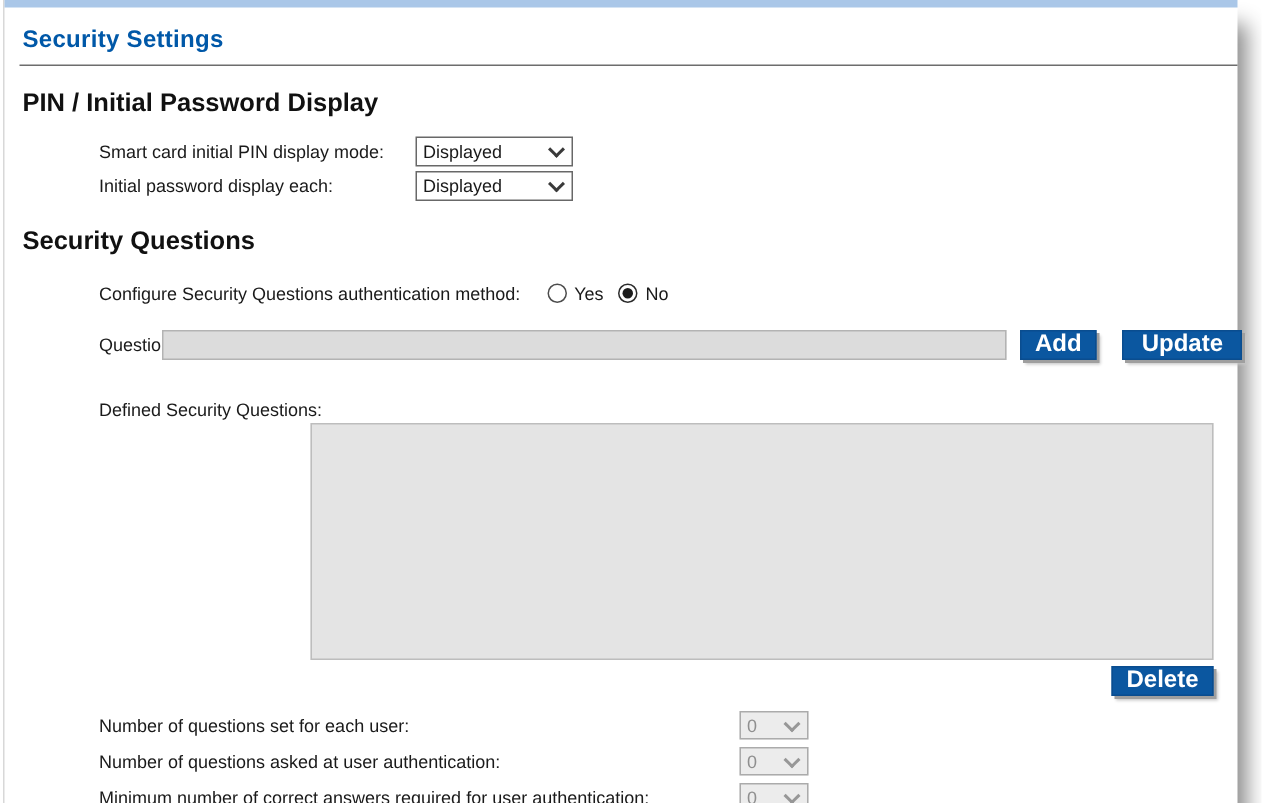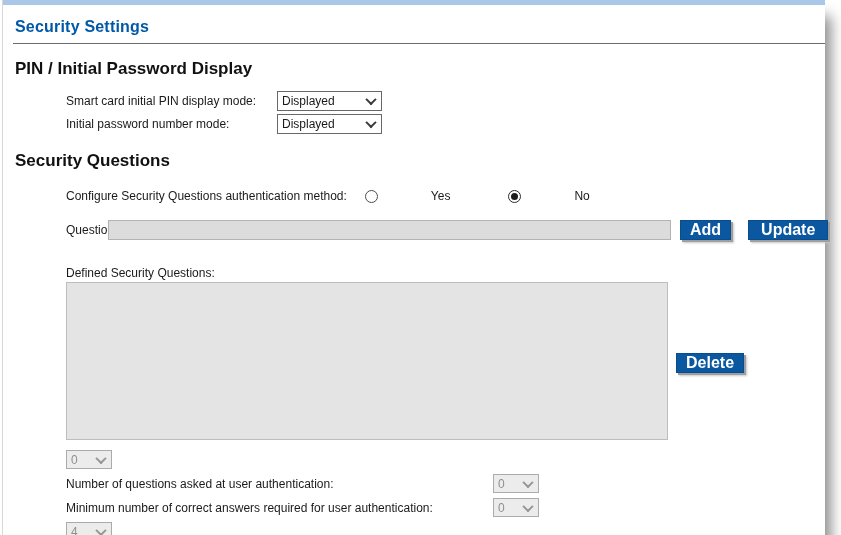--- a/index.html
+++ b/index.html
@@ -72,21 +72,21 @@
   .select.small { width: 46px; height: 19px; }
   .select.disabled {
     background: #ececec;
     border-color: #ababab;
     color: #8f8f8f;
   }
   .select.disabled .chev { border-color: #979797; }
 
   
   .configure-row { display: flex; align-items: center; margin-top: 18px; }
-  .radio-group { display: flex; align-items: flex-end; margin-left: 8px; gap: 48px; }
+  .radio-group { display: flex; align-items: flex-start; margin-left: 8px; }
   .radio {
     width: 13px; height: 13px; border-radius: 50%;
     border: 1px solid #4c4c4c; background: #fff;
     display: inline-flex; align-items: center; justify-content: center;
     margin: 0 5px 0 10px; flex: none;
   }
   .radio.checked { border-color: #2b2b2b; }
   .radio.checked::after {
     content: ""; width: 7px; height: 7px; border-radius: 50%; background: #1c1c1c;
   }
@@ -108,21 +108,21 @@
     border: 1px solid #0a4d8f;
     padding: 2px 9px 3px 9px;
     box-shadow: 2px 2px 0 0 #9f9f9f, 3px 3px 2px 0 #c8c8c8;
     cursor: pointer; line-height: 13px;
   }
   .btn-add { margin-left: 9px; }
   .btn-update { margin-left: 17px; padding: 2px 12px 3px 12px; }
 
   
   .defined-label { margin-top: 26px; }
-  .list-row { display: flex; align-items: center; margin-top: 2px; }
+  .list-row { display: flex; align-items: flex-end; margin-top: 2px; flex-direction: column; }
   .listbox {
     width: 602px; height: 158px; flex: none;
     background: #e4e4e4;
     border: 1px solid #bdbdbd;
     overflow: auto;
   }
   .btn-delete { margin-left: 8px; margin-top: 4px; }
 
   
   .settings { margin-top: 10px; }
@@ -143,21 +143,21 @@
 
     <div class="pin-rows indent">
       <div class="form-row">
         <span class="form-label">Smart card initial PIN display mode:</span>
         <div class="select">
           <span class="select-value">Displayed</span>
           <span class="chev"></span>
         </div>
       </div>
       <div class="form-row">
-        <span class="form-label">Initial password number mode:</span>
+        <span class="form-label">Initial password display each:</span>
         <div class="select">
           <span class="select-value">Displayed</span>
           <span class="chev"></span>
         </div>
       </div>
     </div>
 
     <div class="section-heading heading-sq">Security Questions</div>
 
     <div class="configure-row indent">
@@ -179,20 +179,21 @@
 
     <div class="defined-label indent">Defined Security Questions:</div>
 
     <div class="list-row indent">
       <div class="listbox"></div>
       <button class="btn btn-delete">Delete</button>
     </div>
 
     <div class="settings indent">
       <div class="setting-row">
+        <span class="setting-label">Number of questions set for each user:</span>
         <div class="select small disabled">
           <span class="select-value">0</span>
           <span class="chev"></span>
         </div>
       </div>
       <div class="setting-row">
         <span class="setting-label">Number of questions asked at user authentication:</span>
         <div class="select small disabled">
           <span class="select-value">0</span>
           <span class="chev"></span>

